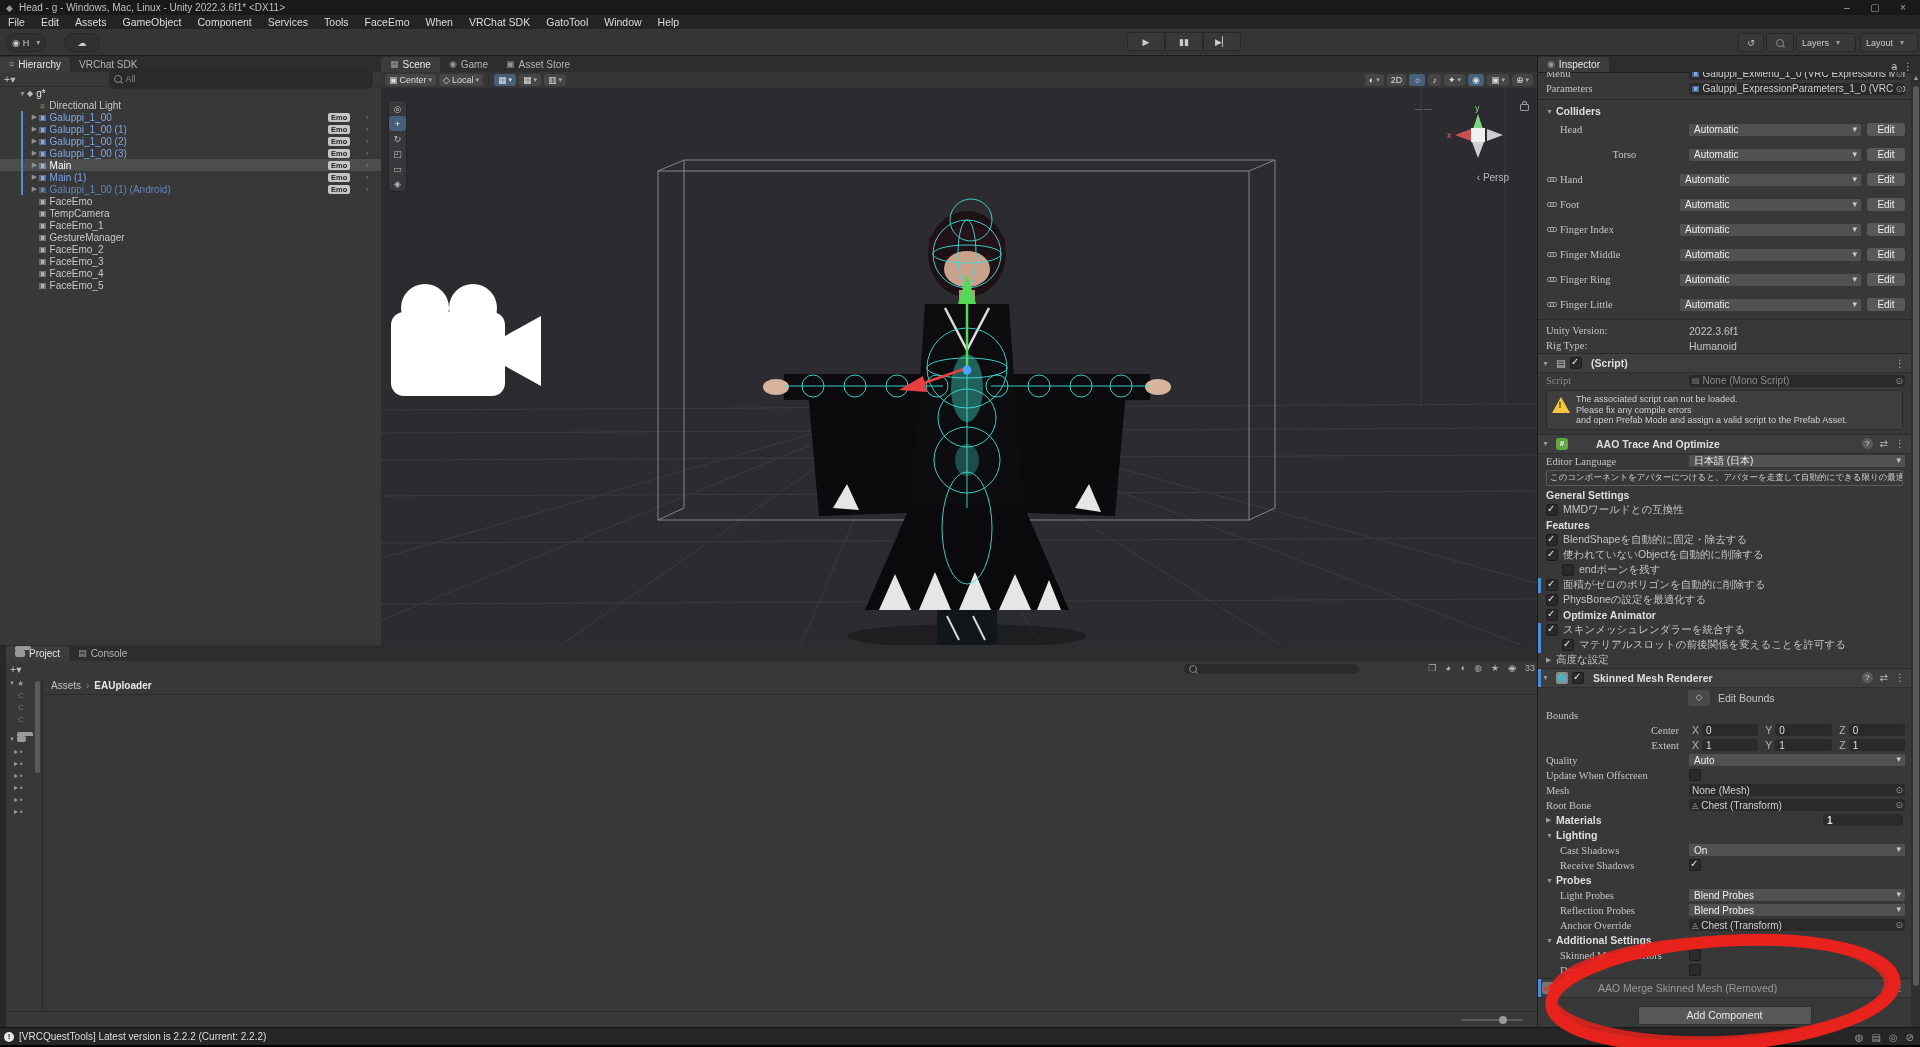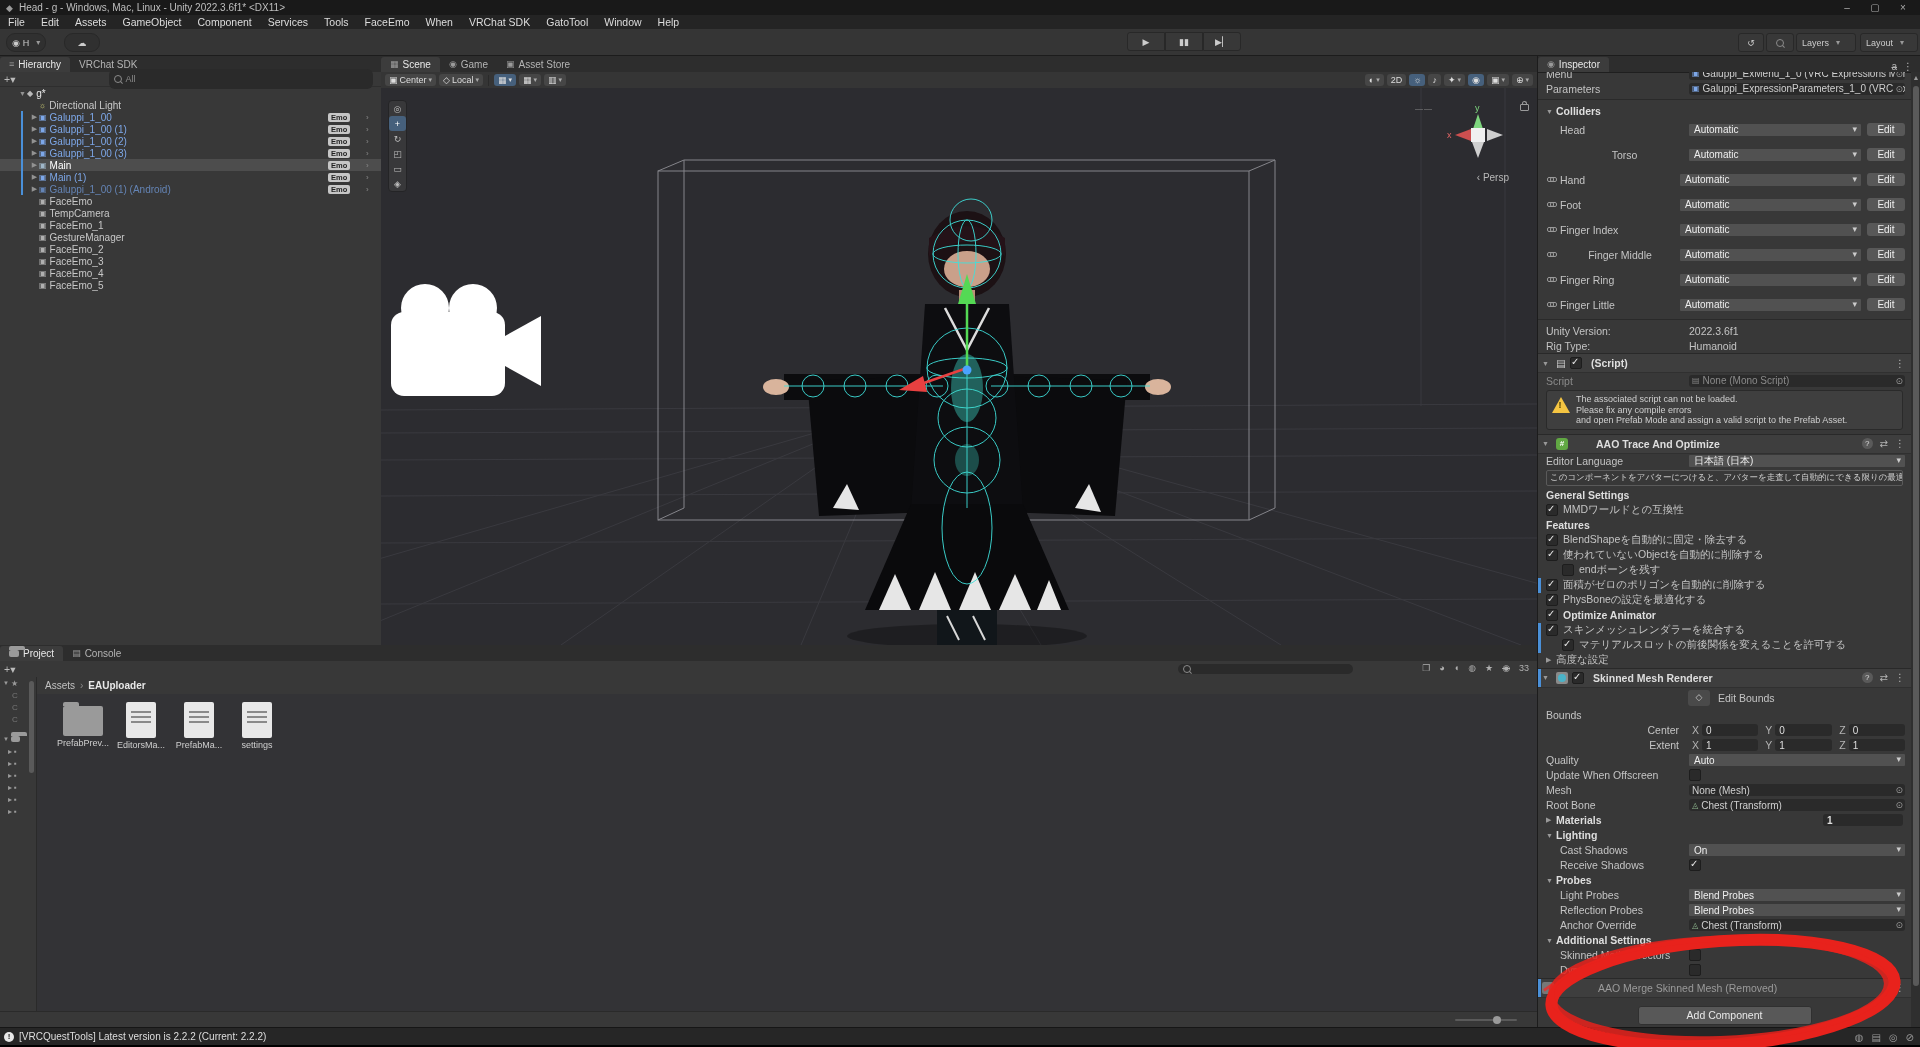--- a/index.html
+++ b/index.html
@@ -90,21 +90,21 @@
   .projfooter{position:absolute;left:0;right:0;bottom:0;height:16px;background:#383838;border-top:1px solid #2a2a2a;}
   .zoomslider{position:absolute;right:20px;top:7px;width:62px;height:2px;background:#5a5a5a;border-radius:1px;}
   .zoomknob{position:absolute;left:38px;top:-3px;width:8px;height:8px;border-radius:50%;background:#9a9a9a;}
   
   .insp{position:absolute;left:1537px;top:56px;width:383px;bottom:19px;background:#383838;border-left:1px solid #1c1c1c;}
   .insp-scroll{position:absolute;top:16px;left:0;right:10px;bottom:0;overflow:hidden;}
   .iscrollbar{position:absolute;right:0;top:16px;width:10px;bottom:0;background:#2f2f2f;}
   .iscrollbar .thumb{position:absolute;left:2px;right:2px;top:14px;height:900px;background:#5a5a5a;border-radius:3px;}
   .iscrollbar .up{position:absolute;top:2px;left:0;right:0;text-align:center;font-size:7px;color:#9a9a9a;}
   .irow{height:15px;display:flex;align-items:center;padding-left:8px;position:relative;font-size:10.5px;color:#c4c4c4;}
-  .irow .lbl{width:143px;flex:none;white-space:nowrap;overflow:hidden;}
+  .irow .lbl{width:143px;flex:none;white-space:nowrap;overflow:hidden;font-family:Liberation Serif, serif;}
   .irow .lbl.ind{padding-left:14px;width:129px;}
   .objfield{flex:1;height:12px;background:#2a2a2a;border-radius:3px;display:flex;align-items:center;padding:0 3px;
     gap:3px;color:#cfcfcf;font-size:10px;white-space:nowrap;overflow:hidden;margin-right:6px;position:relative;}
   .objfield .tgt{position:absolute;right:2px;color:#9a9a9a;font-size:9px;background:#2a2a2a;}
   .dropdown{flex:1;height:12px;background:#515151;border-radius:1px;display:flex;align-items:center;padding:0 16px 0 5px;
     color:#eee;font-size:10px;position:relative;margin-right:6px;white-space:nowrap;overflow:hidden;}
   .dropdown::after{content:"▾";position:absolute;right:4px;top:0;color:#ccc;font-size:9px;}
   .editbtn{width:38px;height:13px;flex:none;background:#585858;border-radius:3px;color:#eee;text-align:center;
     line-height:13px;font-size:10px;margin-right:6px;}
   .check{width:10px;height:10px;background:#2a2a2a;border:1px solid #1d1d1d;border-radius:2px;position:relative;flex:none;margin-right:5px;}
@@ -548,21 +548,21 @@
       
       <svg class="cam-annot annotation" width="164" height="124">
         <circle cx="40" cy="30" r="24" fill="#fff"></circle>
         <circle cx="88" cy="30" r="24" fill="#fff"></circle>
         <rect x="6" y="34" width="114" height="84" rx="13" fill="#fff"></rect>
         <polygon points="120,58 156,38 156,108 120,88" fill="#fff"></polygon>
       </svg>
     </div>
   </div>
 
-  <div class="panel" style="left:0;top:645px;width:1537px;height:383px;border-right:5px solid #be185d;">
+  <div class="panel" style="left:6px;top:645px;width:1537px;height:383px;border-right:5px solid #be185d;">
     <div class="tabbar">
       <div class="tab active">
         <span class="foldericon" style="width:10px;height:7px;margin:0;"></span>
         <span>Project</span>
       </div>
       <div class="tab">
         <span class="ticon">▤</span>
         <span>Console</span>
       </div>
     </div>
@@ -617,38 +617,20 @@
           <span>▸</span>
           <span>▪</span>
         </div>
       <div class="lscroll"></div>
     </div>
     <div class="crumbbar">
       <span>Assets</span>
       <span style="color:#8a8a8a;">›</span>
       <span style="color:#e8e8e8;font-weight:bold;">EAUploader</span>
     </div>
-    <div class="projcontent">
-      <div class="tile" style="left:18px;top:8px;">
-        <div class="foldericon"></div>
-        <span>PrefabPrev...</span>
-      </div>
-      <div class="tile" style="left:76px;top:8px;">
-        <div class="docicon"></div>
-        <span>EditorsMa...</span>
-      </div>
-      <div class="tile" style="left:134px;top:8px;">
-        <div class="docicon"></div>
-        <span>PrefabMa...</span>
-      </div>
-      <div class="tile" style="left:192px;top:8px;">
-        <div class="docicon"></div>
-        <span>settings</span>
-      </div>
-    </div>
     <div class="projfooter">
       <div class="zoomslider">
         <div class="zoomknob"></div>
       </div>
     </div>
   </div>
 
   <div class="insp">
     <div class="tabbar">
       <div class="tab active">
@@ -716,21 +698,21 @@
       <div class="irow" style="height:21px;margin-bottom:4px;padding-left:22px;">
         <span class="linkicon"></span>
         <span class="lbl" style="width:120px;">Finger Index</span>
         <div class="dropdown" style="max-width:160px;">
             <span>Automatic</span>
           </div>
         <div class="editbtn">Edit</div>
       </div>
       <div class="irow" style="height:21px;margin-bottom:4px;padding-left:22px;">
         <span class="linkicon"></span>
-        <span class="lbl" style="width:120px;text-align:center;">Finger Middle</span>
+        <span class="lbl" style="width:120px;">Finger Middle</span>
         <div class="dropdown" style="max-width:160px;">
             <span>Automatic</span>
           </div>
         <div class="editbtn">Edit</div>
       </div>
       <div class="irow" style="height:21px;margin-bottom:4px;padding-left:22px;">
         <span class="linkicon"></span>
         <span class="lbl" style="width:120px;">Finger Ring</span>
         <div class="dropdown" style="max-width:160px;">
             <span>Automatic</span>

